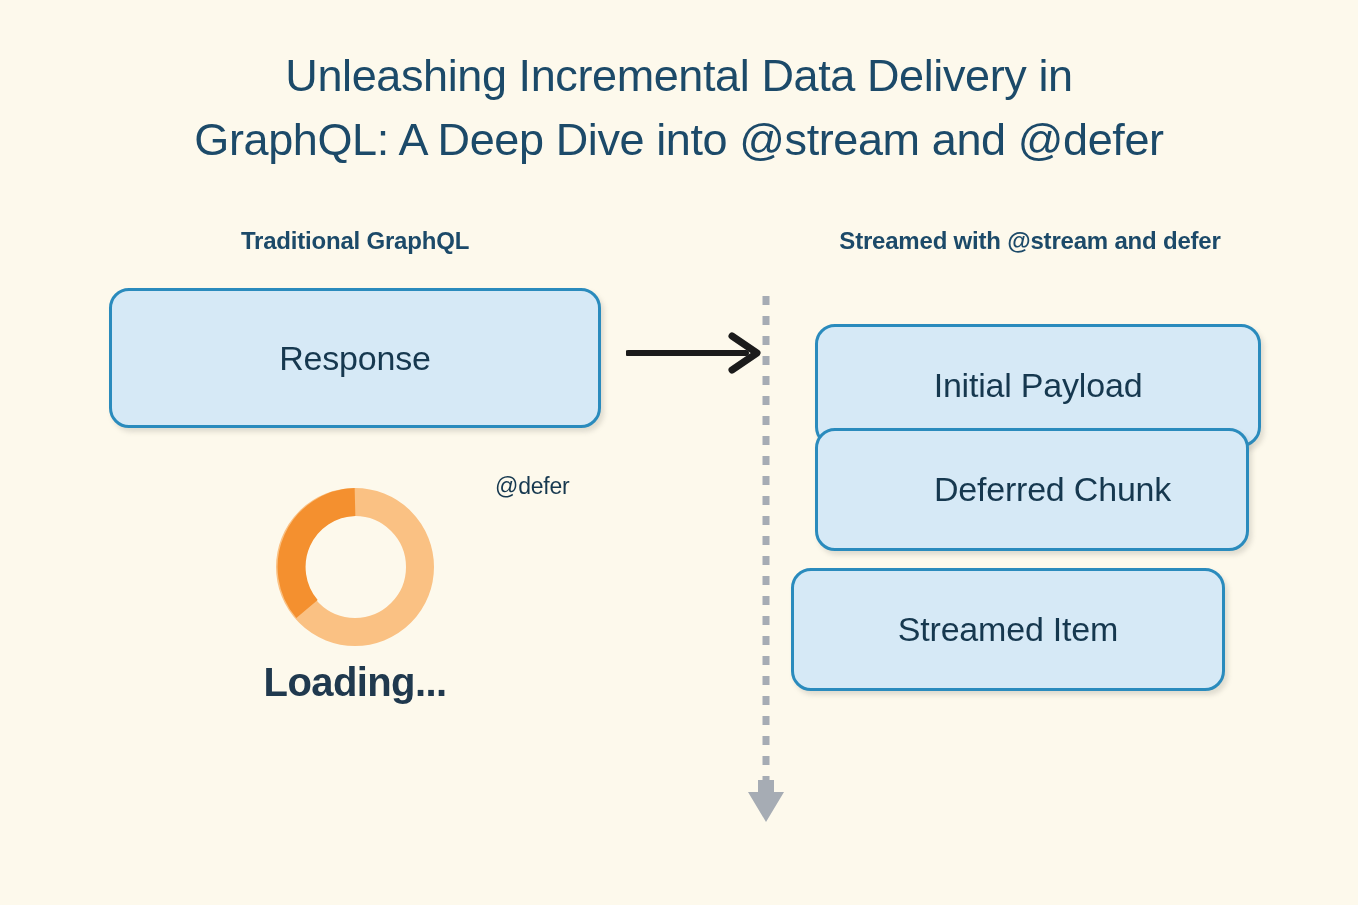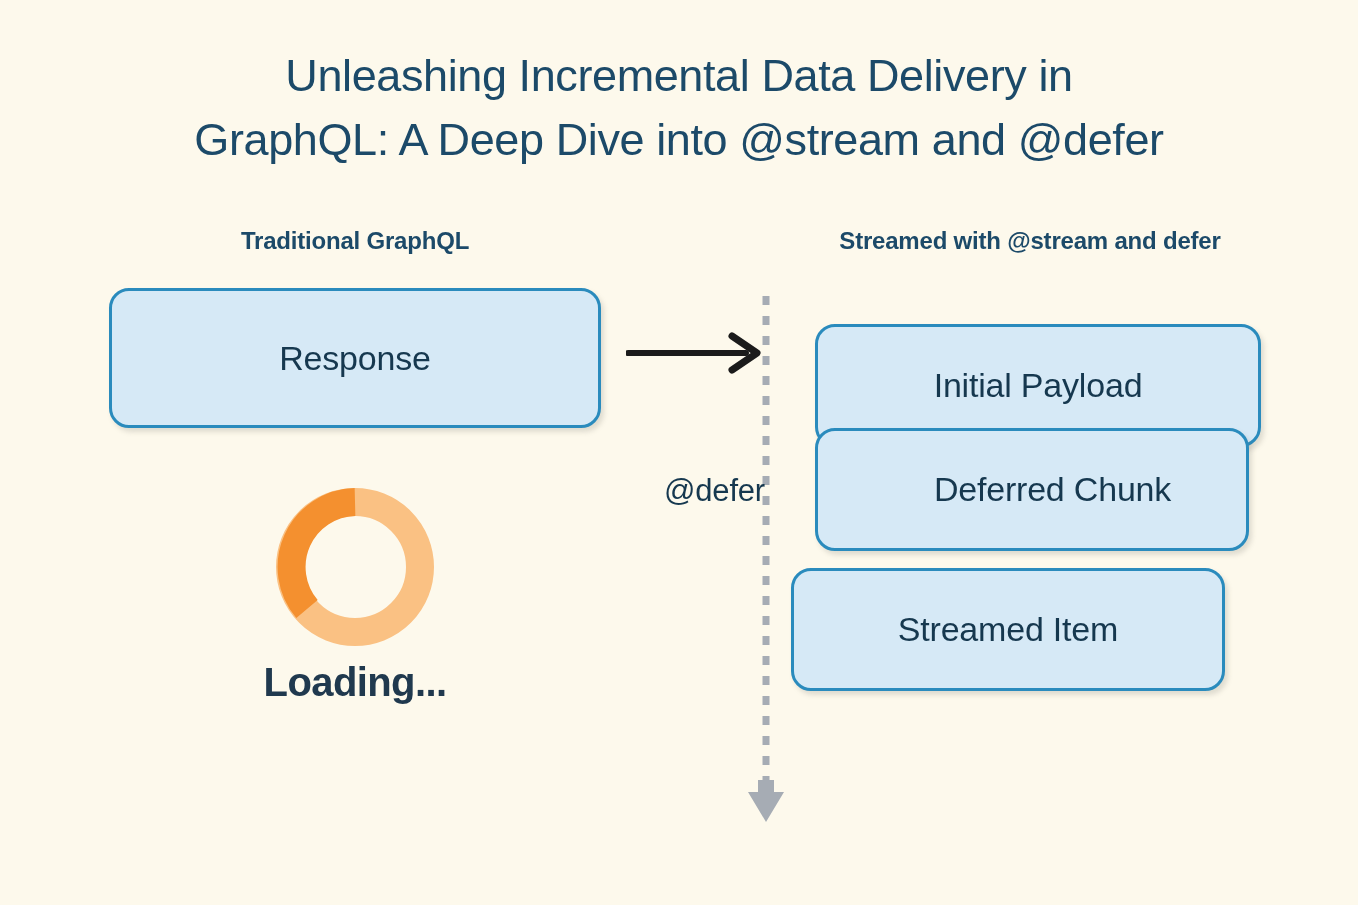--- a/index.html
+++ b/index.html
@@ -88,23 +88,23 @@
     left: 740px;
     top: 296px;
     width: 52px;
     height: 528px;
   }
 
   
   .directive-label {
     position: absolute;
     color: #16384f;
-    font-size: 31px;
+    font-size: 23px;
     letter-spacing: -0.2px;
-    text-align: right;
+    text-align: left;
     white-space: nowrap;
   }
   #label-defer  { left: 495px; top: 473px; width: 270px; }
   #label-stream { left: 495px; top: 613px; width: 270px; }
 
   
   #spinner {
     position: absolute;
     left: 272px;
     top: 484px;

